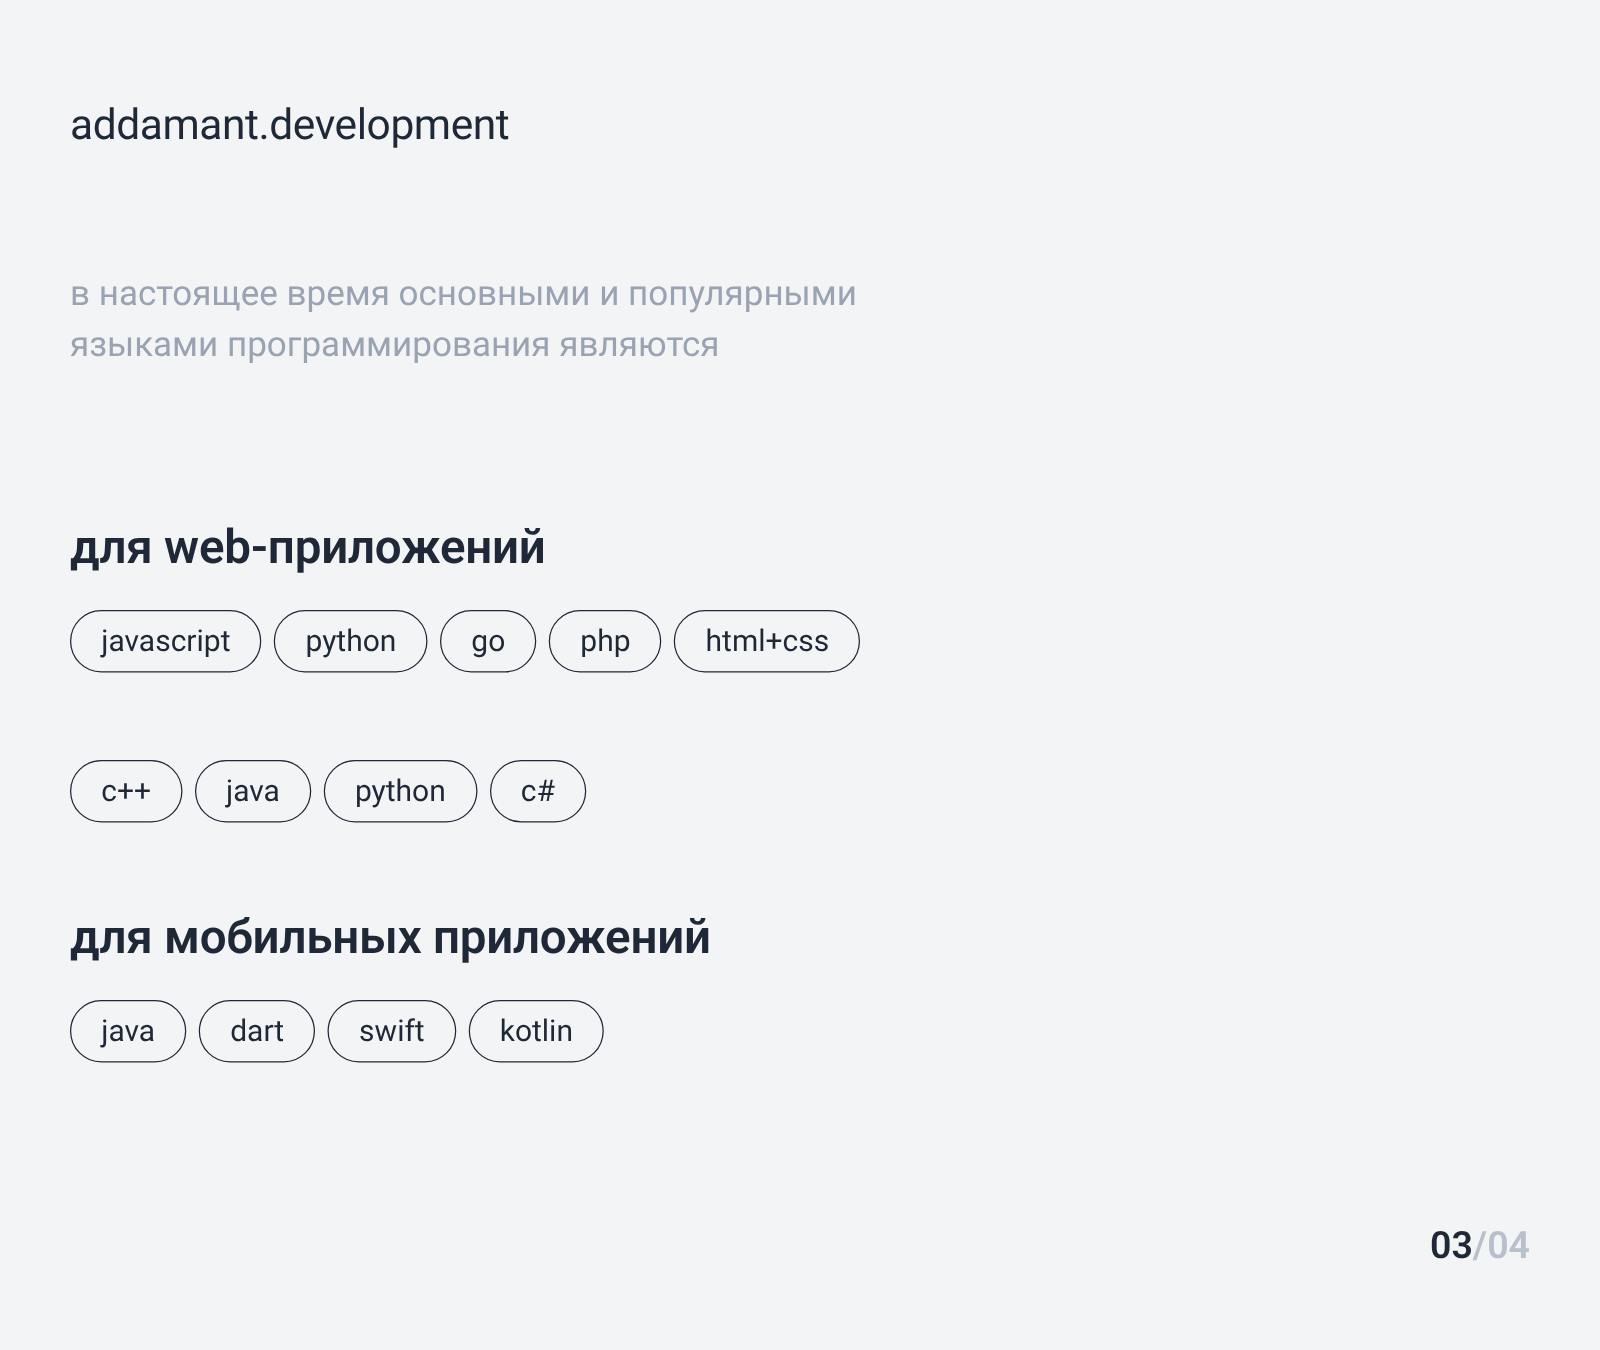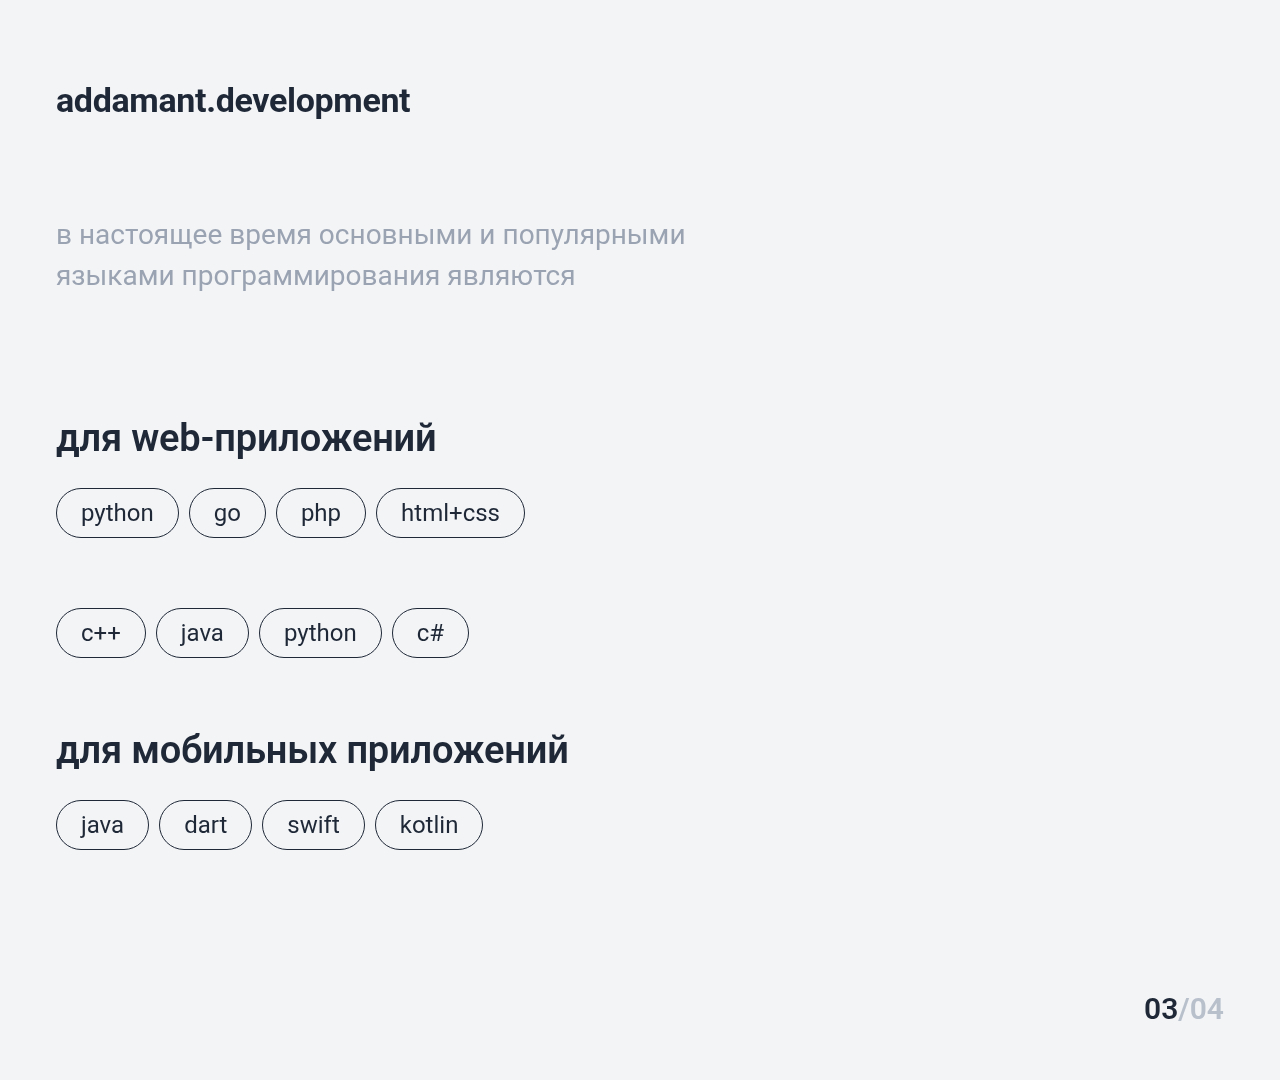--- a/index.html
+++ b/index.html
@@ -6,21 +6,21 @@
   html, body { width: 1280px; height: 1080px; }
   body {
     background: #f3f4f6;
     font-family: -apple-system, BlinkMacSystemFont, "Segoe UI", Roboto, "Helvetica Neue", Arial, sans-serif;
     color: #1e2837;
     position: relative;
     padding: 80px 56px 56px 56px;
   }
   .brand {
     font-size: 34px;
-    font-weight: 700;
+    font-weight: 400;
     color: #1e2837;
     letter-spacing: -0.01em;
     margin-bottom: 95px;
   }
   .intro {
     font-size: 28px;
     line-height: 1.45;
     color: #9aa3b2;
     font-weight: 400;
     margin-bottom: 120px;
@@ -43,37 +43,38 @@
     font-size: 24px;
     font-weight: 400;
     color: #1e2837;
     background: transparent;
     line-height: 1;
     white-space: nowrap;
   }
   .pager {
     position: absolute;
     right: 56px;
-    bottom: 54px;
+    bottom: 66px;
     font-size: 30px;
     font-weight: 600;
   }
   .pager .current { color: #1e2837; }
   .pager .sep, .pager .total { color: #b8c0cc; font-weight: 600; }
 </style>
 </head>
 <body>
 
 <div class="brand">addamant.development</div>
 
 <div class="intro">в настоящее время основными и популярными языками программирования являются</div>
 
 <div class="section">
   <div class="section-title">для web-приложений</div>
   <div class="pills">
+    <span class="pill">javascript</span>
     <span class="pill">python</span>
     <span class="pill">go</span>
     <span class="pill">php</span>
     <span class="pill">html+css</span>
   </div>
 </div>
 
 <div class="section">
   <div class="pills">
     <span class="pill">c++</span>

